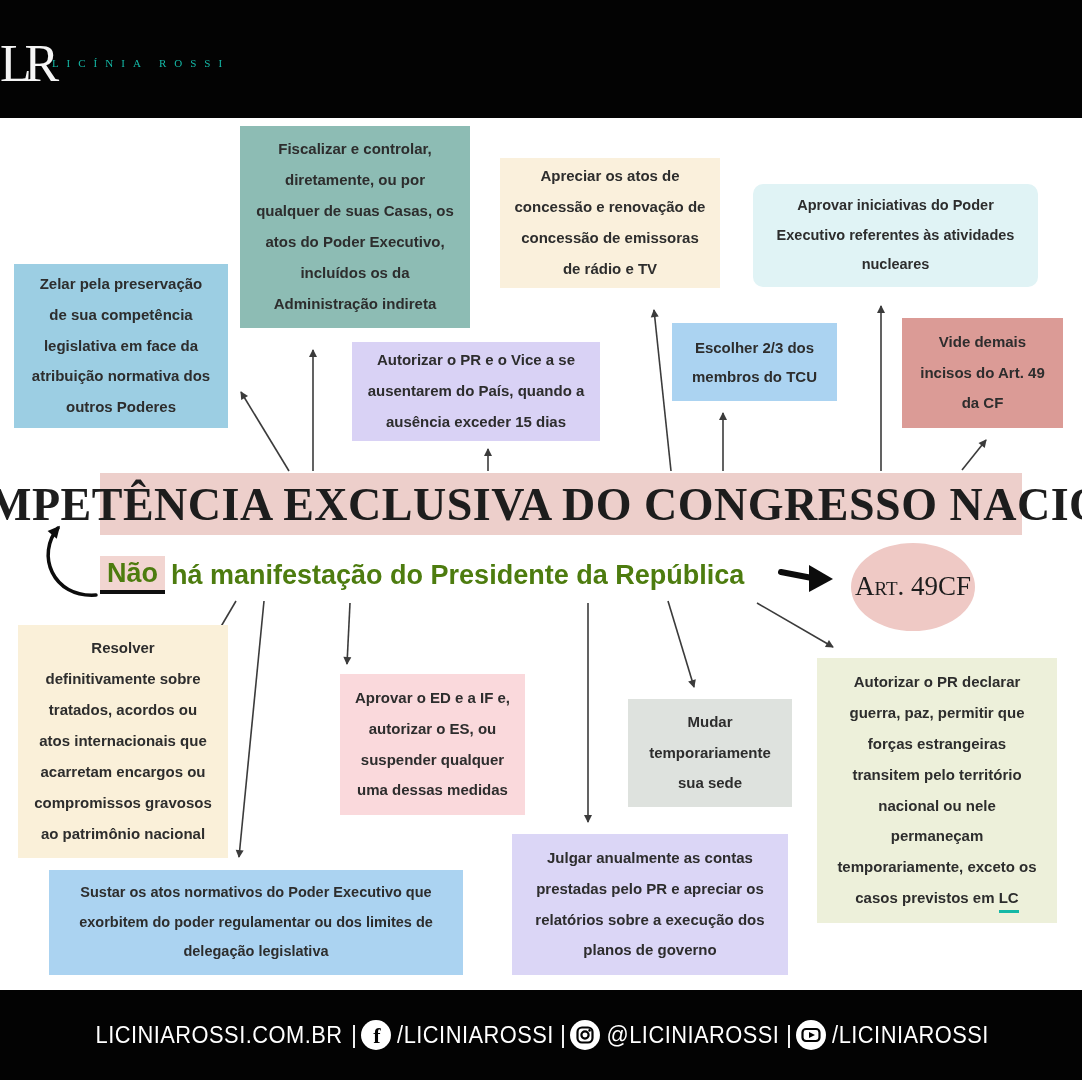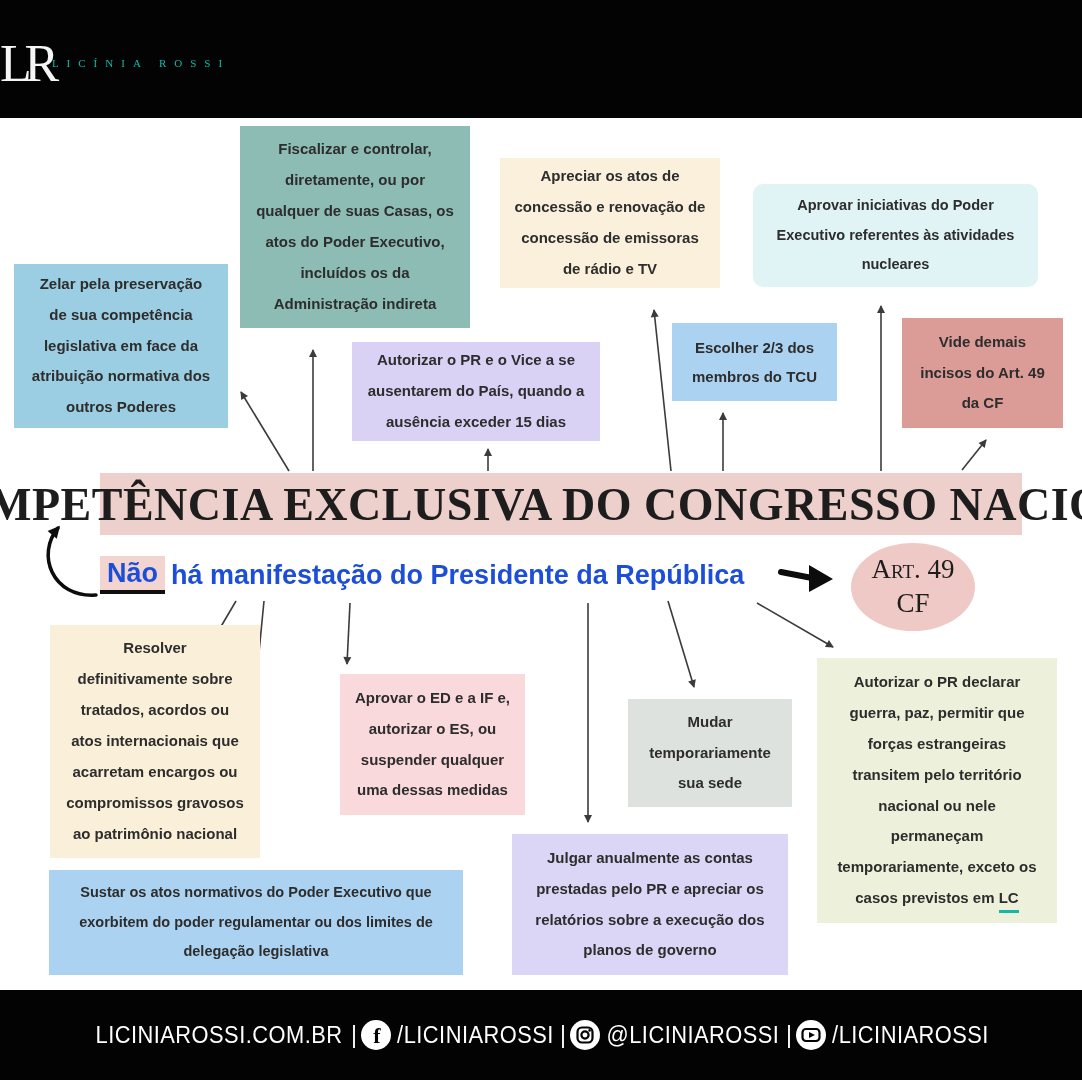--- a/index.html
+++ b/index.html
@@ -20,24 +20,24 @@
   .footer .ftxt{font-size:23px;letter-spacing:0.5px;font-weight:500;transform:scaleX(0.95);}
   .footer .sep{font-size:23px;font-weight:400;margin:0 2px;}
   .footer svg{display:block;}
 
   
   .banner{position:absolute;left:100px;top:473px;width:922px;height:62px;
           display:flex;align-items:center;justify-content:center;white-space:nowrap;
           font-family:"Liberation Serif",serif;font-size:46px;font-weight:600;
           letter-spacing:0.5px;color:#1d1d1d;}
   .subtitle{position:absolute;left:100px;top:552px;height:46px;display:flex;align-items:center;
-            font-size:27px;font-weight:bold;color:#1d4ed8;}
+            font-size:27px;font-weight:bold;color:#4d7c0f;}
   .nao{display:inline-block;padding:2px 7px 1px 7px;border-bottom:4px solid #0f0f0f;margin-right:6px;}
   .oval{position:absolute;left:851px;top:543px;width:124px;height:88px;border-radius:50%;
-        display:flex;flex-direction:column;align-items:center;justify-content:center;
+        display:flex;flex-direction:row;align-items:center;justify-content:center;
         font-family:"Liberation Serif",serif;font-variant:small-caps;font-size:27px;
         color:#1d1d1d;line-height:1.25;}
 
   
   .box{position:absolute;display:flex;align-items:center;justify-content:center;
        text-align:center;font-weight:bold;color:#2d2d2d;font-size:15px;line-height:2.06;
        white-space:pre-line;padding:4px;box-sizing:border-box;}
   .b-fiscalizar{left:240px;top:126px;width:230px;height:202px;}
   .b-apreciar  {left:500px;top:158px;width:220px;height:130px;}
   .b-nucleares {left:753px;top:184px;width:285px;height:103px;font-size:14.5px;}
@@ -138,21 +138,21 @@
     <span>Autorizar o PR e o Vice a se
 ausentarem do País, quando a
 ausência exceder 15 dias</span></div>
   <div class="box b-tcu" style="background-color: rgb(171, 211, 241);">
     <span>Escolher 2/3 dos
 membros do TCU</span></div>
   <div class="box b-vide" style="background-color: rgb(219, 155, 150);">
     <span>Vide demais
 incisos do Art. 49
 da CF</span></div>
-  <div class="box b-resolver" style="background-color: rgb(250, 240, 217); margin-left: 32px;">
+  <div class="box b-resolver" style="background-color: rgb(250, 240, 217);">
     <span>Resolver
 definitivamente sobre
 tratados, acordos ou
 atos internacionais que
 acarretam encargos ou
 compromissos gravosos
 ao patrimônio nacional</span></div>
   <div class="box b-aprovared" style="background-color: rgb(250, 217, 220);">
     <span>Aprovar o ED e a IF e,
 autorizar o ES, ou

